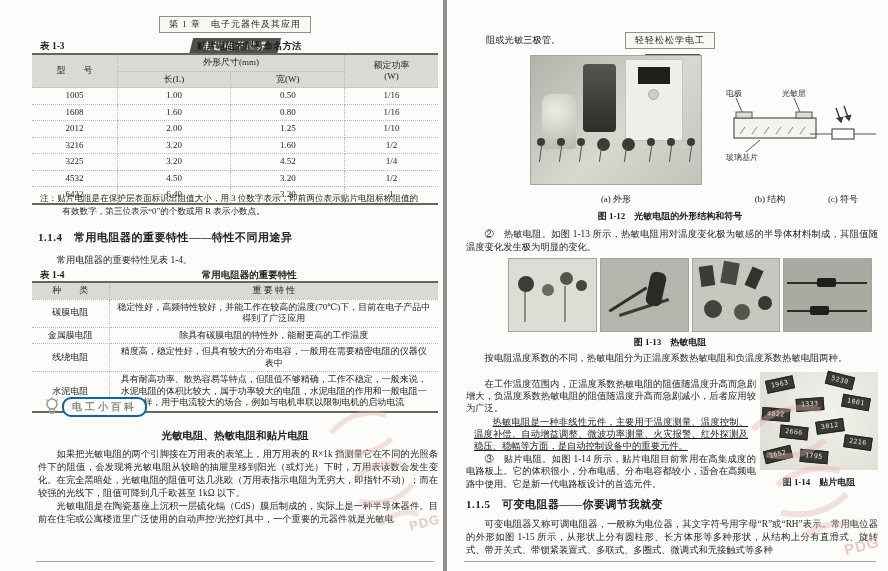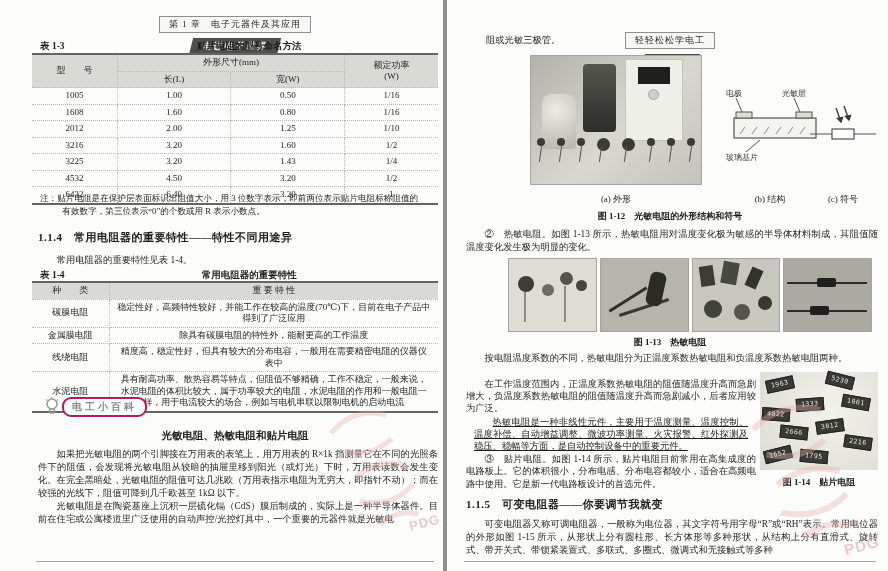--- a/index.html
+++ b/index.html
@@ -33,21 +33,21 @@
   .note { position:absolute; left:10px; right:4px; font-size:8.6px; line-height:12.5px; text-align:justify; }
   .note .hang { padding-left:2.6em; display:block; }
 
   .sec-head { position:absolute; left:8px; font-size:11px; font-weight:bold; letter-spacing:.5px; }
   .para { text-align:justify; font-size:9.3px; line-height:13px; }
   .ind { text-indent:2em; }
   .text-block { position:absolute; left:8px; right:2px; }
 
   
   .tip-badge { position:absolute; left:14px; display:flex; align-items:flex-end; gap:2px; }
-  .badge-pill { border:2px solid #be185d; border-radius:9px; color:#8a8a84; font-weight:bold;
+  .badge-pill { border:2px solid #0369a1; border-radius:9px; color:#8a8a84; font-weight:bold;
                 font-size:10px; padding:1px 8px; letter-spacing:3px; background:#fff; }
   .tip-title { position:absolute; left:0; right:0; text-align:center; font-weight:bold; font-size:10.5px; }
 
   
   .photo { position:absolute; background:linear-gradient(135deg,#b2b2aa,#d8d8d0 55%,#c3c3bb);
            box-shadow:inset 0 0 0 1px #a5a59d; }
   .cap { position:absolute; text-align:center; font-size:9px; }
   .figcap { position:absolute; text-align:center; font-size:9px; font-weight:bold; }
 
   
@@ -146,21 +146,21 @@
             </tr>
           <tr>
               <td>3216</td>
               <td>3.20</td>
               <td>1.60</td>
               <td>1/2</td>
             </tr>
           <tr>
               <td>3225</td>
               <td>3.20</td>
-              <td>1.43</td>
+              <td>4.52</td>
               <td>1/4</td>
             </tr>
           <tr>
               <td>4532</td>
               <td>4.50</td>
               <td>3.20</td>
               <td>1/2</td>
             </tr>
           <tr>
               <td>6432</td>

